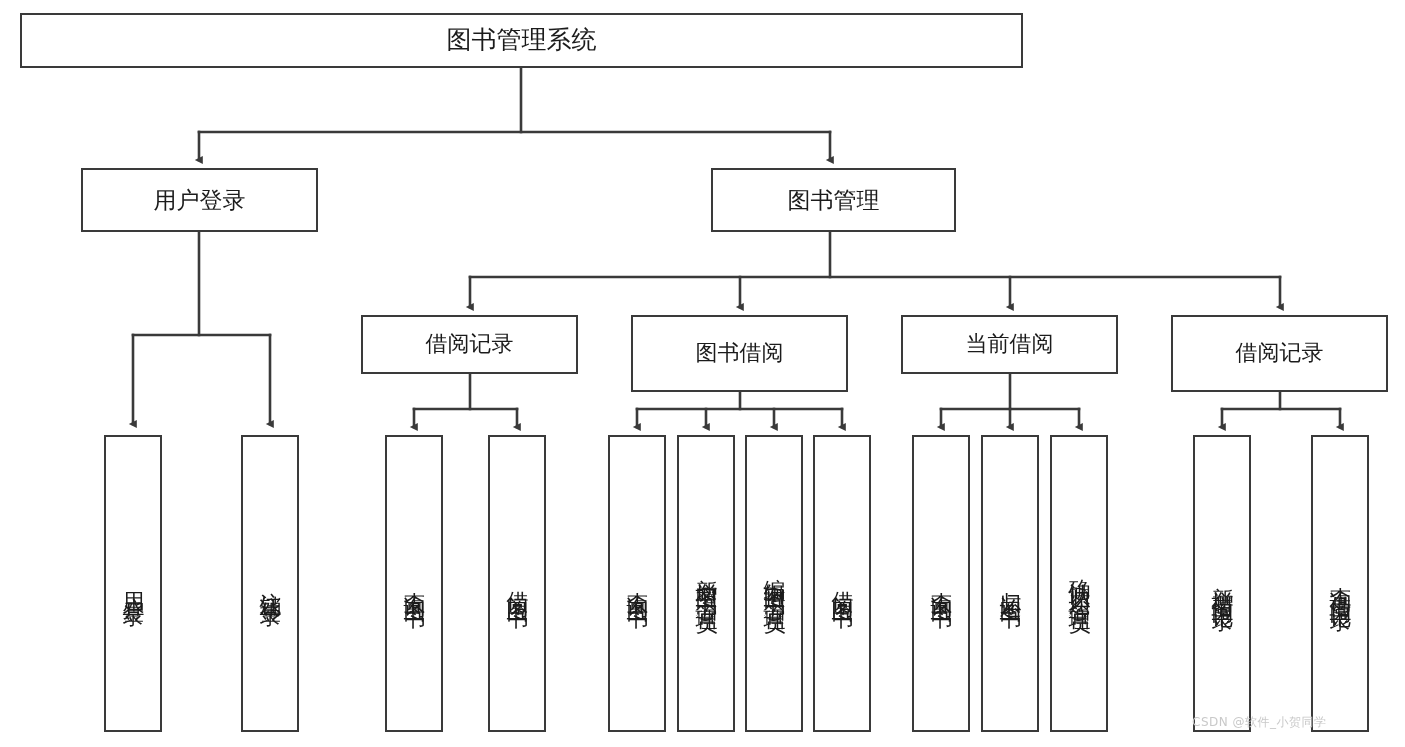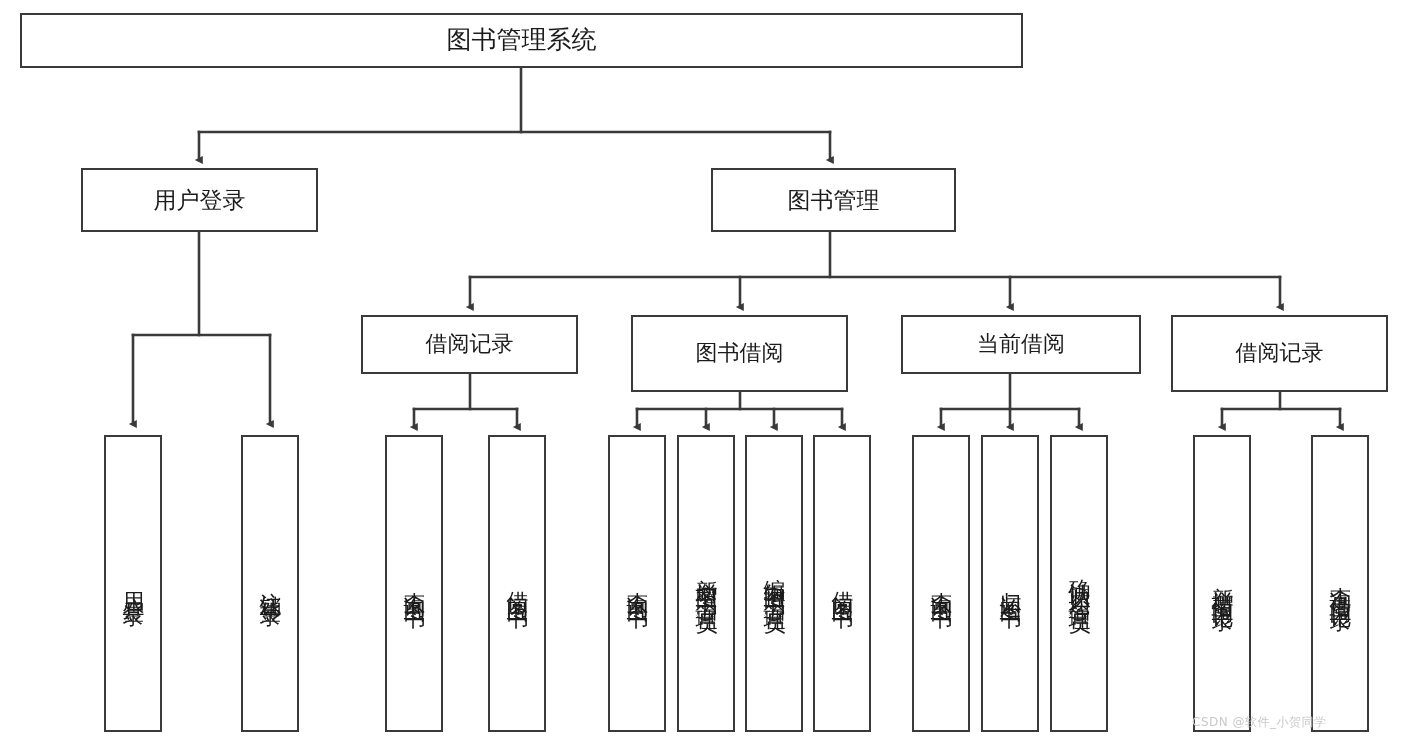--- a/index.html
+++ b/index.html
@@ -134,21 +134,21 @@
   </div>
 
   <div class="node-box node-l3" style="left:361px; top:315px; width:217px; height:59px;">
     <span class="node-label">借阅记录</span>
   </div>
 
   <div class="node-box node-l3" style="left:631px; top:315px; width:217px; height:77px;">
     <span class="node-label">图书借阅</span>
   </div>
 
-  <div class="node-box node-l3" style="left:901px; top:315px; width:240px; height:59px;">
+  <div class="node-box node-l3" style="left:901px; top:315px; width:217px; height:59px;">
     <span class="node-label">当前借阅</span>
   </div>
 
   <div class="node-box node-l3" style="left:1171px; top:315px; width:217px; height:77px;">
     <span class="node-label">借阅记录</span>
   </div>
 
   <div class="node-box node-leaf" style="left:104px; top:435px; width:58px; height:297px;">
     <span class="node-label">用户登录</span>
   </div>

